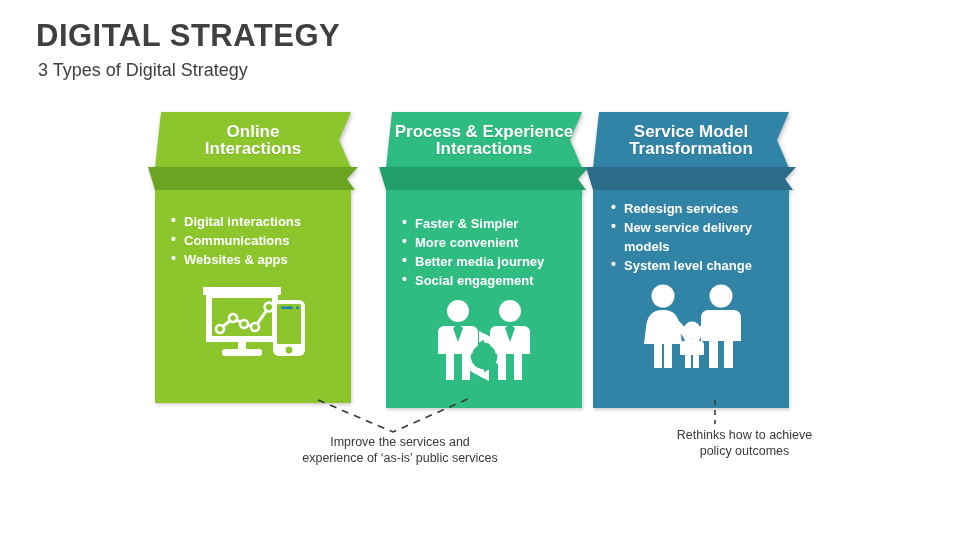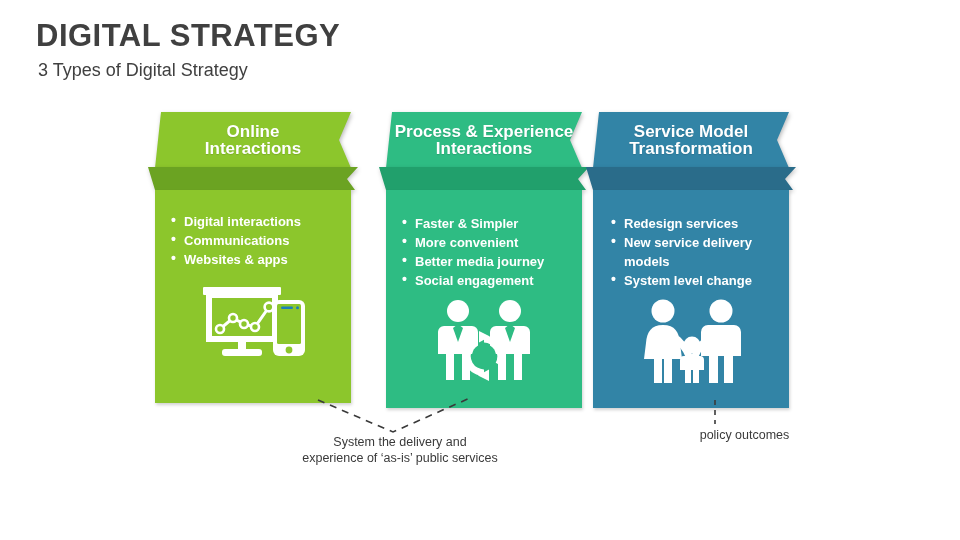--- a/index.html
+++ b/index.html
@@ -175,21 +175,21 @@
       <svg class="banner-fold" viewBox="0 0 210 23" preserveAspectRatio="none">
         <polygon points="0,0 210,0 199,12 207,23 7,23" fill="#2A6C8A"></polygon>
       </svg>
       <div class="banner-label">
         <div>Service Model</div>
         <div>Transformation</div>
       </div>
     </div>
     <div class="panel" style="height:218px;">
       <div class="panel-bg" style="background:#3284A6;"></div>
-      <div class="bullets" style="padding-top:24px;padding-left:18px;">
+      <div class="bullets" style="padding-top:9px;padding-left:18px;">
         <div class="bullet">Redesign services</div>
         <div class="bullet">New service delivery models</div>
         <div class="bullet">System level change</div>
       </div>
       <div class="icon-slot" style="margin-top:8px;">
         <svg width="110" height="86" viewBox="0 0 110 86">
 
           <circle cx="27" cy="13" r="11.5" fill="#fff"></circle>
           <path d="M27 27 c-12 0 -16 7 -17 18 l-2 16 h10 l0 24 h8 v-24 h2 v24 h8 l0 -24 h10 l-2 -16 c-1 -11 -5 -18 -17 -18 z" fill="#fff"></path>
 
@@ -206,20 +206,21 @@
       </div>
     </div>
   </div>
 
   <svg class="connectors" viewBox="0 0 960 540">
     <polyline points="318,400 393,432 470,398" fill="none" stroke="#3A3A3A" stroke-width="1.6" stroke-dasharray="7,6"></polyline>
     <line x1="715" y1="400" x2="715" y2="424" stroke="#3A3A3A" stroke-width="1.6" stroke-dasharray="5,5"></line>
   </svg>
 
   <div class="caption caption-1">
-    <div>System the delivery and</div>
+    <div>Improve the services and</div>
     <div>experience of ‘as-is’ public services</div>
   </div>
   <div class="caption caption-2">
+    <div>Rethinks how to achieve</div>
     <div>policy outcomes</div>
   </div>
 
 </div>
 
 </body></html>

